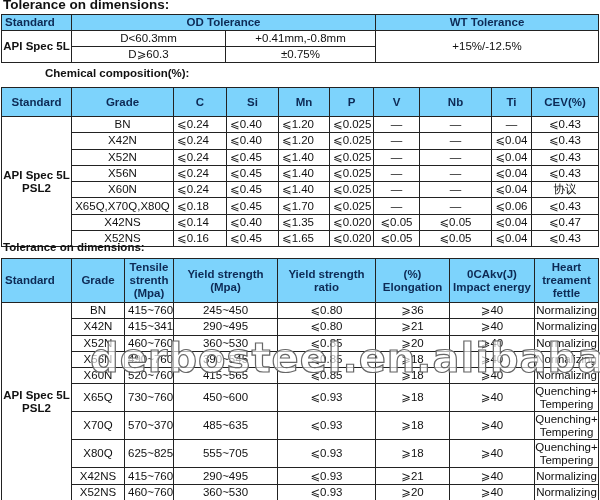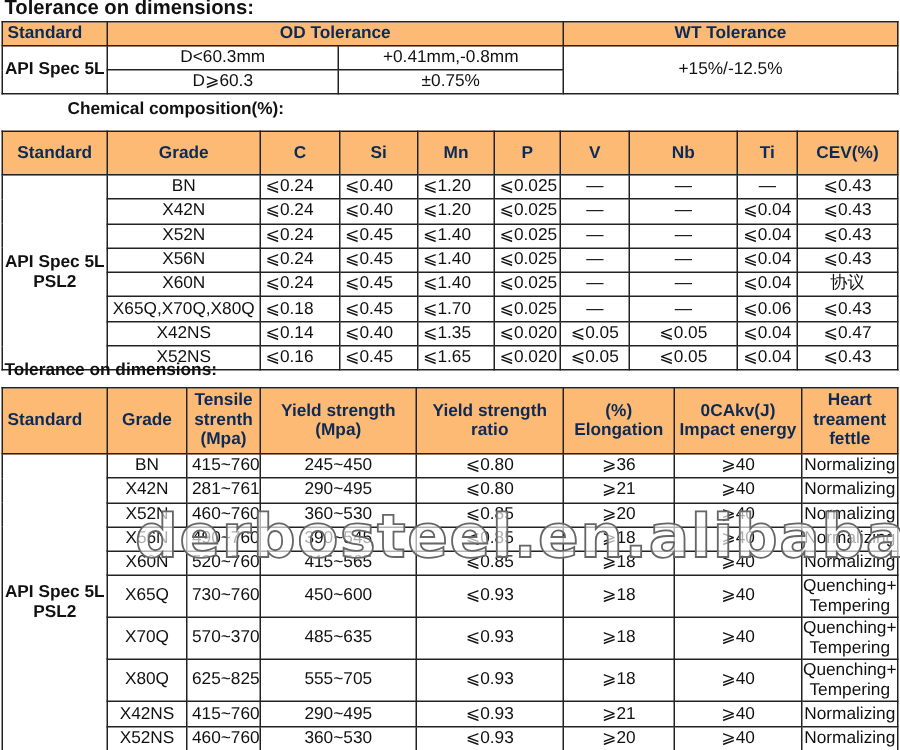--- a/index.html
+++ b/index.html
@@ -3,21 +3,21 @@
 <meta charset="utf-8">
 <style>
   html,body{margin:0;padding:0;background:#fff;}
   body{width:600px;height:500px;overflow:hidden;position:relative;font-family:"Liberation Sans",sans-serif;color:#111;}
   .title{position:absolute;left:3px;font-weight:bold;font-size:13.5px;color:#111;}
   .t1{top:-3px;}
   .t2{top:67px;font-size:11.5px;margin-left:42px;}
   .t3{top:241px;font-size:11.5px;}
   table{position:absolute;left:1px;border-collapse:collapse;table-layout:fixed;font-size:11.5px;}
   td,th{border:1px solid #222;padding:0;text-align:center;vertical-align:middle;line-height:13px;}
-  th{background:#fdba74;font-weight:bold;color:#0d2a55;}
+  th{background:#7dd3fc;font-weight:bold;color:#0d2a55;}
   .std{font-weight:bold;color:#111;}
   .lft{text-align:left;padding-left:3px;}
   #tbl-od{top:14px;width:597px;}
   #tbl-od th{height:15px;}
   #tbl-od td{height:15px;}
   #tbl-chem{top:87px;width:597px;}
   #tbl-chem th{height:28px;}
   #tbl-chem td{height:15.3px;}
   #tbl-mech{top:258px;width:597px;font-size:11.5px;}
   #tbl-mech th{height:43px;line-height:13px;}
@@ -241,21 +241,21 @@
         <td class="n">245~450</td>
         <td class="n">⩽0.80</td>
         <td class="n">⩾36</td>
         <td class="n">⩾40</td>
         <td class="n">
           <div>Normalizing</div>
         </td>
       </tr>
       <tr>
         <td class="n">X42N</td>
-        <td class="n lft">281~761</td>
+        <td class="n lft">415~341</td>
         <td class="n">290~495</td>
         <td class="n">⩽0.80</td>
         <td class="n">⩾21</td>
         <td class="n">⩾40</td>
         <td class="n">
           <div>Normalizing</div>
         </td>
       </tr>
       <tr>
         <td class="n">X52N</td>

